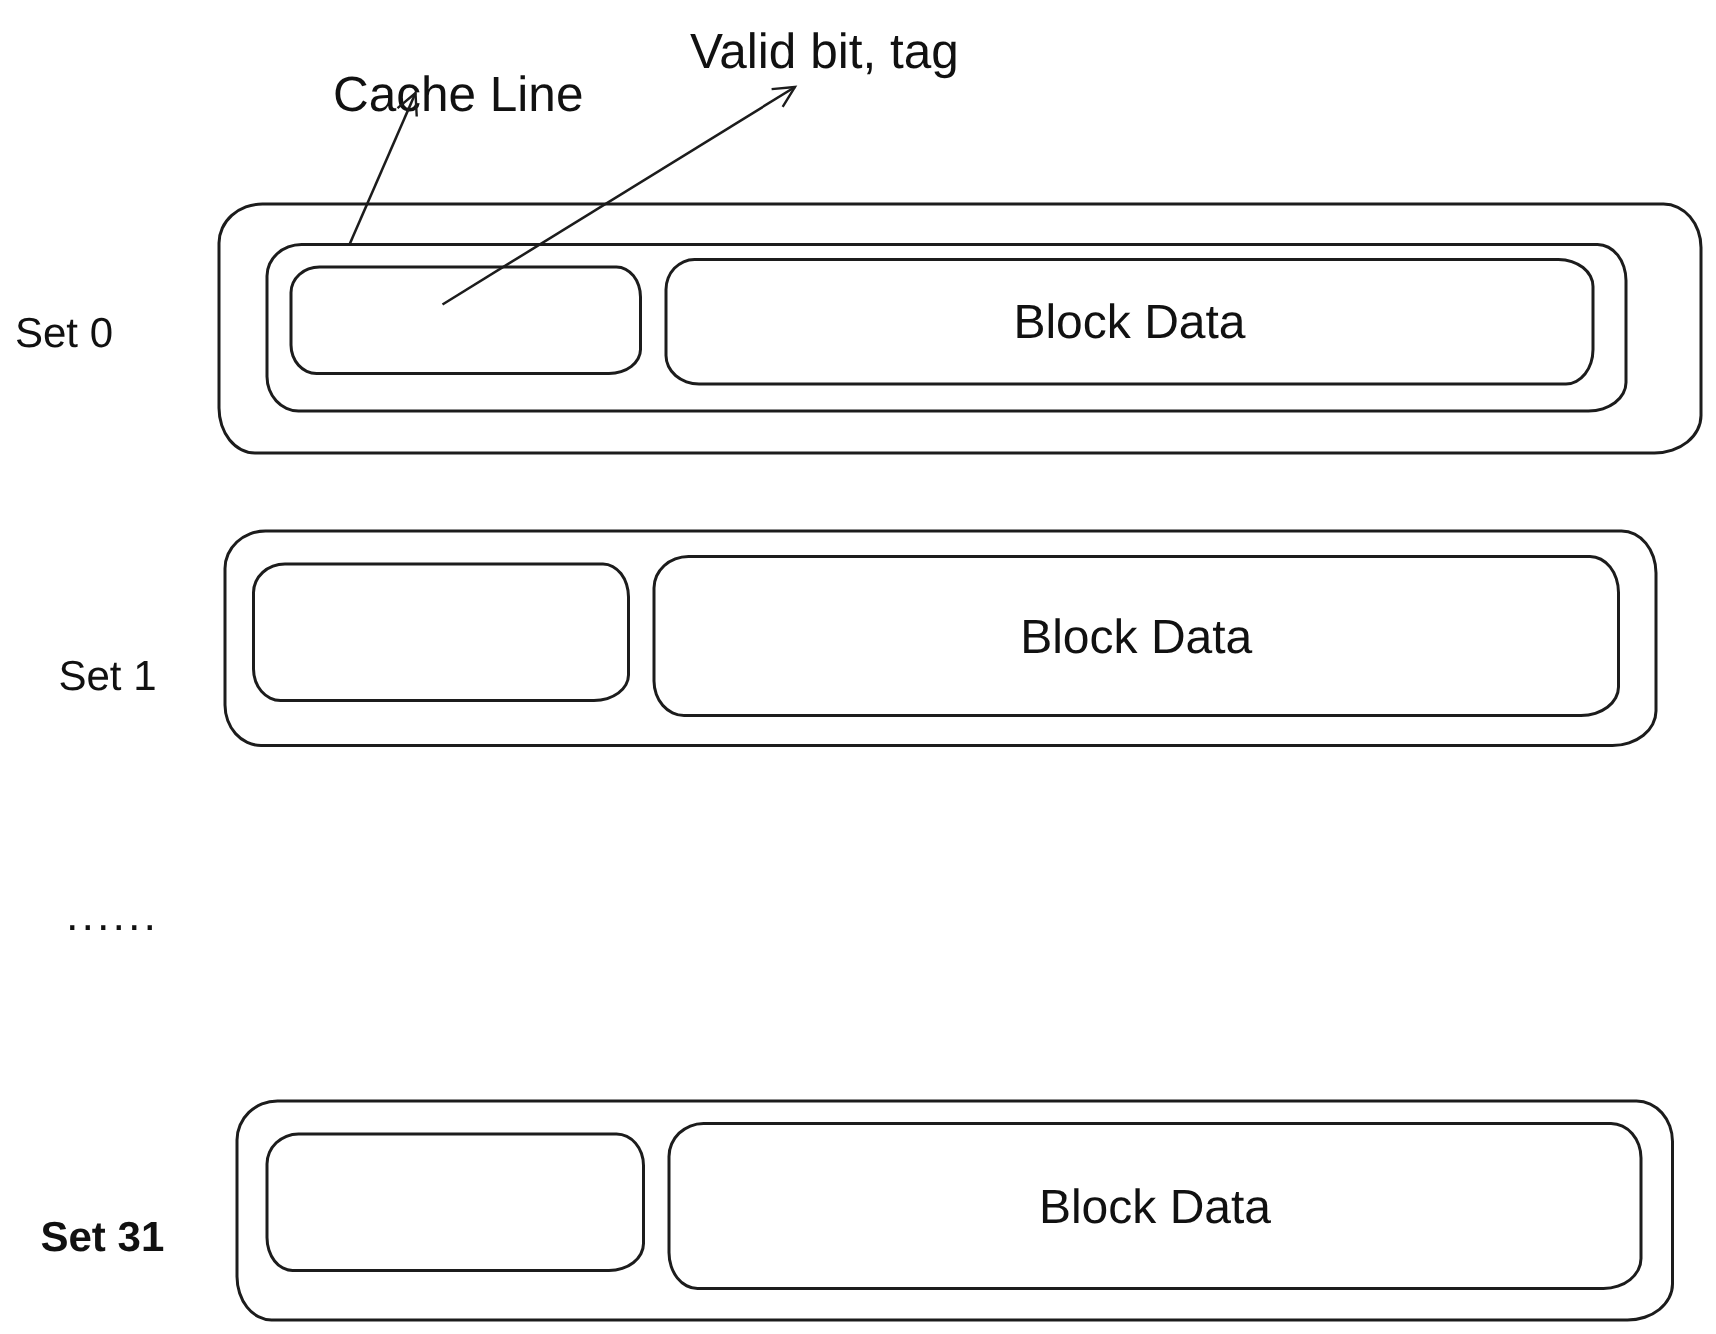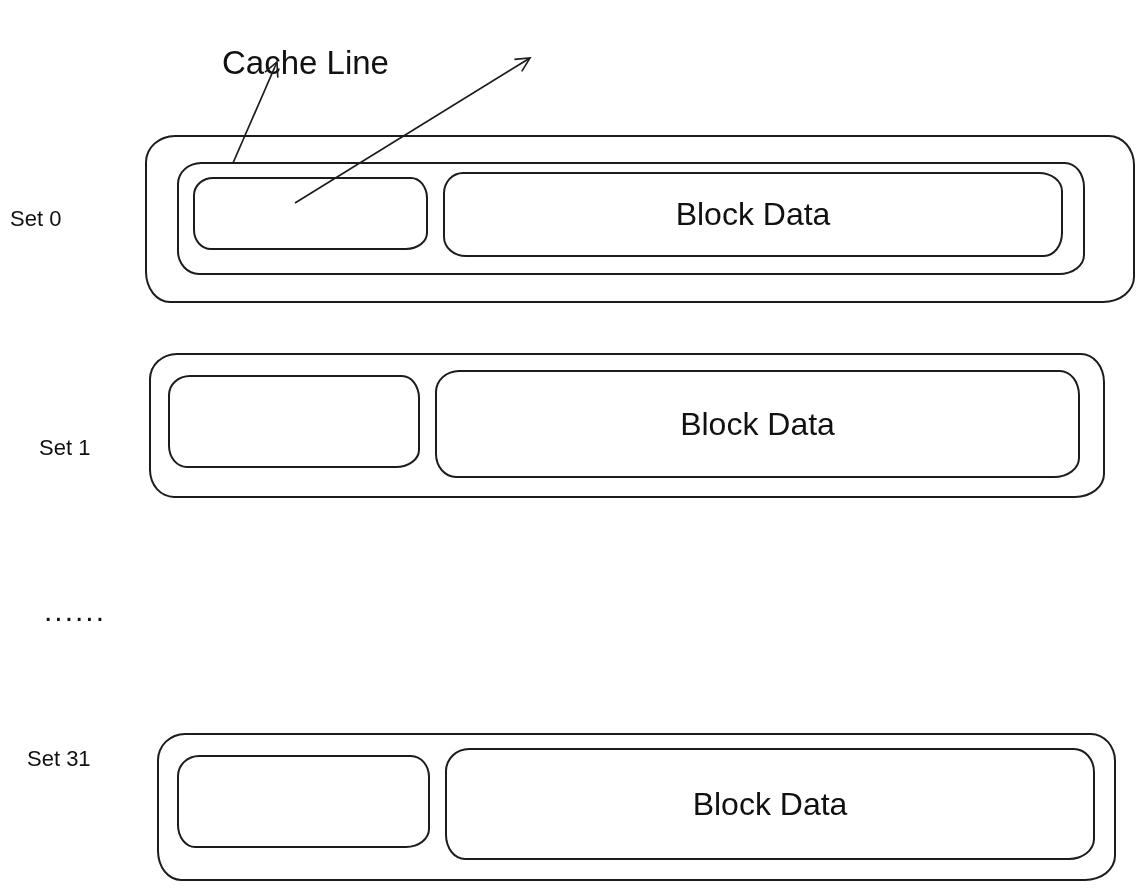--- a/index.html
+++ b/index.html
@@ -27,28 +27,28 @@
     position: absolute;
     font-size: 33px;
     color: #111111;
     white-space: nowrap;
     z-index: 2;
   }
   .annot.cache-line { left: 222px; top: 8px; margin-top: 36px; }
   .annot.valid-bit  { left: 460px; top: 15px; }
   .set-label {
     position: absolute;
-    font-size: 22px;
+    font-size: 28px;
     color: #111111;
     white-space: nowrap;
     z-index: 2;
   }
   .set-label.s0  { left: 10px; top: 206px; }
   .set-label.s1  { left: 39px; top: 411px; margin-top: 24px; }
-  .set-label.s31 { left: 27px; top: 746px; }
+  .set-label.s31 { left: 27px; top: 809px; font-weight: bold; }
   .dots {
     position: absolute;
     left: 44px; top: 594px;
     font-size: 30px;
     letter-spacing: 2px;
     color: #111111;
     z-index: 2;
   }
   
   .box {
@@ -127,20 +127,21 @@
     <defs>
       <marker id="openArrow" viewBox="0 0 20 20" refX="17" refY="10" markerWidth="20" markerHeight="20" markerUnits="userSpaceOnUse" orient="auto">
         <path d="M3,3 L17,10 L3,17" fill="none" stroke="#1c1c1c" stroke-width="1.6"></path>
       </marker>
     </defs>
     <path d="M233,163 L277,62" fill="none" stroke="#1c1c1c" stroke-width="1.7" marker-end="url(#openArrow)"></path>
     <path d="M295,203 L530,58" fill="none" stroke="#1c1c1c" stroke-width="1.7" marker-end="url(#openArrow)"></path>
   </svg>
 
   <div class="annot cache-line">Cache Line</div>
+  <div class="annot valid-bit">Valid bit, tag</div>
 
   <div class="set-label s0">Set 0</div>
   <div class="box s0-outer">
     <div class="box s0-cacheline">
       <div class="box s0-tag"></div>
       <div class="box s0-data block-data">
         <span>Block Data</span>
       </div>
     </div>
   </div>

